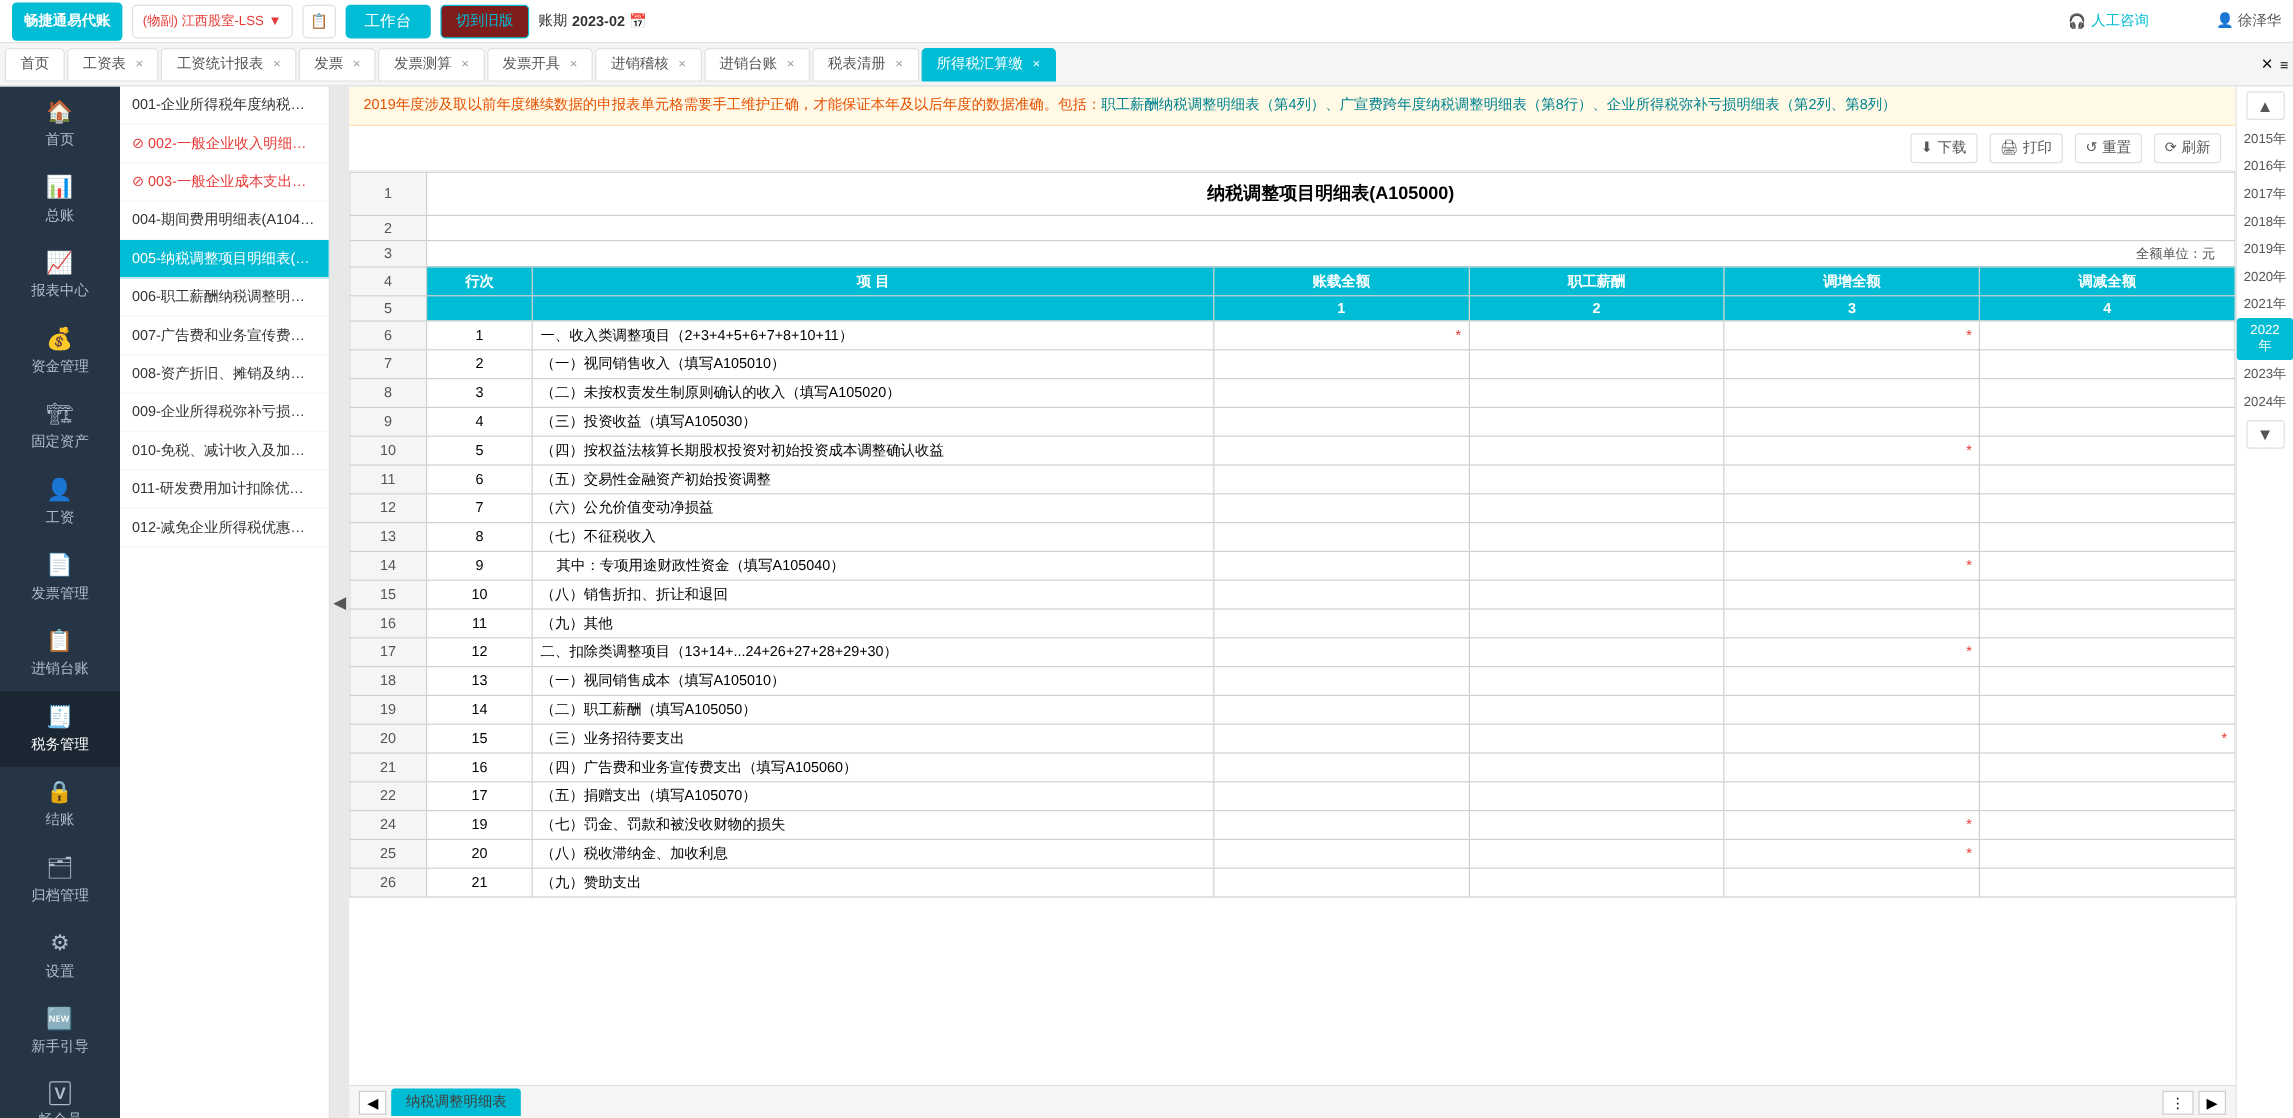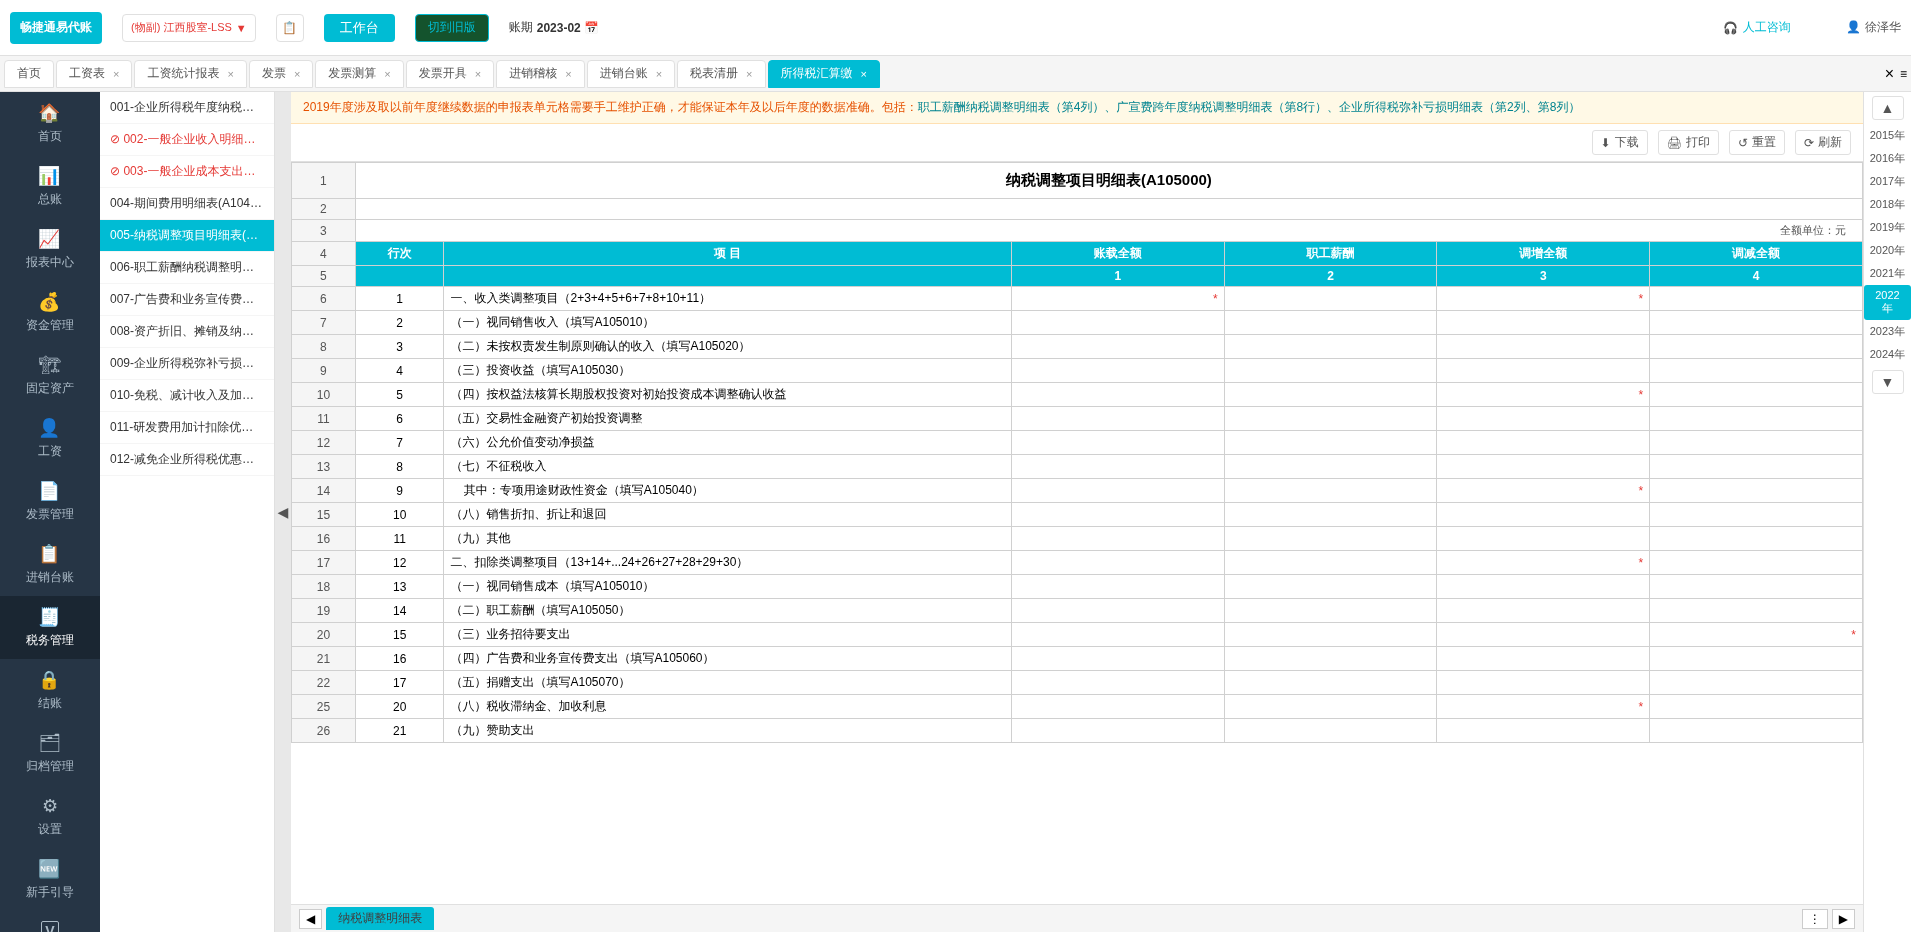--- a/index.html
+++ b/index.html
@@ -1,25 +1,25 @@
 <!DOCTYPE html>
 <html><head>
   <meta charset="utf-8">
   <style>
     * { box-sizing: border-box; margin: 0; padding: 0; font-family: 'Microsoft YaHei', '微软雅黑', Arial, sans-serif; font-size: 12px; }
     body { display: flex; flex-direction: column; height: 100vh; overflow: hidden; background: #f0f2f5; }
 
     
-    .top-bar { display: flex; align-items: center; height: 56px; background: #fff; border-bottom: 1px solid #e0e0e0; padding: 0 10px; gap: 20px; flex-shrink: 0; }
+    .top-bar { display: flex; align-items: center; height: 36px; background: #fff; border-bottom: 1px solid #e0e0e0; padding: 0 10px; gap: 8px; flex-shrink: 0; }
     .logo { display: flex; align-items: center; gap: 6px; background: #00bcd4; color: #fff; font-size: 13px; font-weight: bold; padding: 4px 10px; border-radius: 4px; height: 32px; }
     .company-select { display: flex; align-items: center; gap: 4px; border: 1px solid #e0e0e0; border-radius: 4px; padding: 2px 8px; cursor: pointer; color: #333; height: 28px; }
     .company-select span { color: #e53935; font-size: 11px; }
     .icon-btn { width: 28px; height: 28px; border: 1px solid #e0e0e0; border-radius: 4px; display: flex; align-items: center; justify-content: center; cursor: pointer; background: #fff; }
     .workbench-btn { background: #00bcd4; color: #fff; border: none; border-radius: 4px; padding: 4px 16px; height: 28px; cursor: pointer; font-size: 13px; }
-    .old-version-btn { border: 1px solid #00bcd4; color: #00bcd4; background: #14532d; border-radius: 4px; padding: 4px 12px; height: 28px; cursor: pointer; text-align: center; }
+    .old-version-btn { border: 1px solid #00bcd4; color: #00bcd4; background: #7f1d1d; border-radius: 4px; padding: 4px 12px; height: 28px; cursor: pointer; text-align: center; }
     .account-period { display: flex; align-items: center; gap: 4px; color: #333; font-size: 13px; }
     .top-bar-right { margin-left: auto; display: flex; align-items: center; gap: 12px; color: #555; }
     .user-service { display: flex; align-items: center; gap: 4px; cursor: pointer; color: #00bcd4; }
 
     
     .tab-bar { display: flex; align-items: center; height: 36px; background: #f5f5f5; border-bottom: 1px solid #e0e0e0; padding: 0 4px; flex-shrink: 0; overflow: hidden; }
     .tab-item { display: flex; align-items: center; gap: 4px; padding: 4px 12px; height: 28px; border: 1px solid #e0e0e0; border-radius: 4px 4px 0 0; background: #fff; cursor: pointer; color: #555; white-space: nowrap; margin-right: 2px; font-size: 12px; }
     .tab-item.active { background: #00bcd4; color: #fff; border-color: #00bcd4; }
     .tab-item .close-x { margin-left: 4px; color: #999; font-size: 11px; }
     .tab-item.active .close-x { color: #fff; }
@@ -464,20 +464,29 @@
             <tr>
               <td class="row-header">22</td>
               <td style="text-align:center;">17</td>
               <td class="text-cell">（五）捐赠支出（填写A105070）</td>
               <td class="data-cell"></td>
               <td class="data-cell"></td>
               <td class="data-cell"></td>
               <td class="data-cell"></td>
             </tr>
             <tr>
+              <td class="row-header">24</td>
+              <td style="text-align:center;">19</td>
+              <td class="text-cell">（七）罚金、罚款和被没收财物的损失</td>
+              <td class="data-cell"></td>
+              <td class="data-cell"></td>
+              <td class="data-cell"><span class="asterisk">*</span></td>
+              <td class="data-cell"></td>
+            </tr>
+            <tr>
               <td class="row-header">25</td>
               <td style="text-align:center;">20</td>
               <td class="text-cell">（八）税收滞纳金、加收利息</td>
               <td class="data-cell"></td>
               <td class="data-cell"></td>
               <td class="data-cell"><span class="asterisk">*</span></td>
               <td class="data-cell"></td>
             </tr>
             <tr>
               <td class="row-header">26</td>

